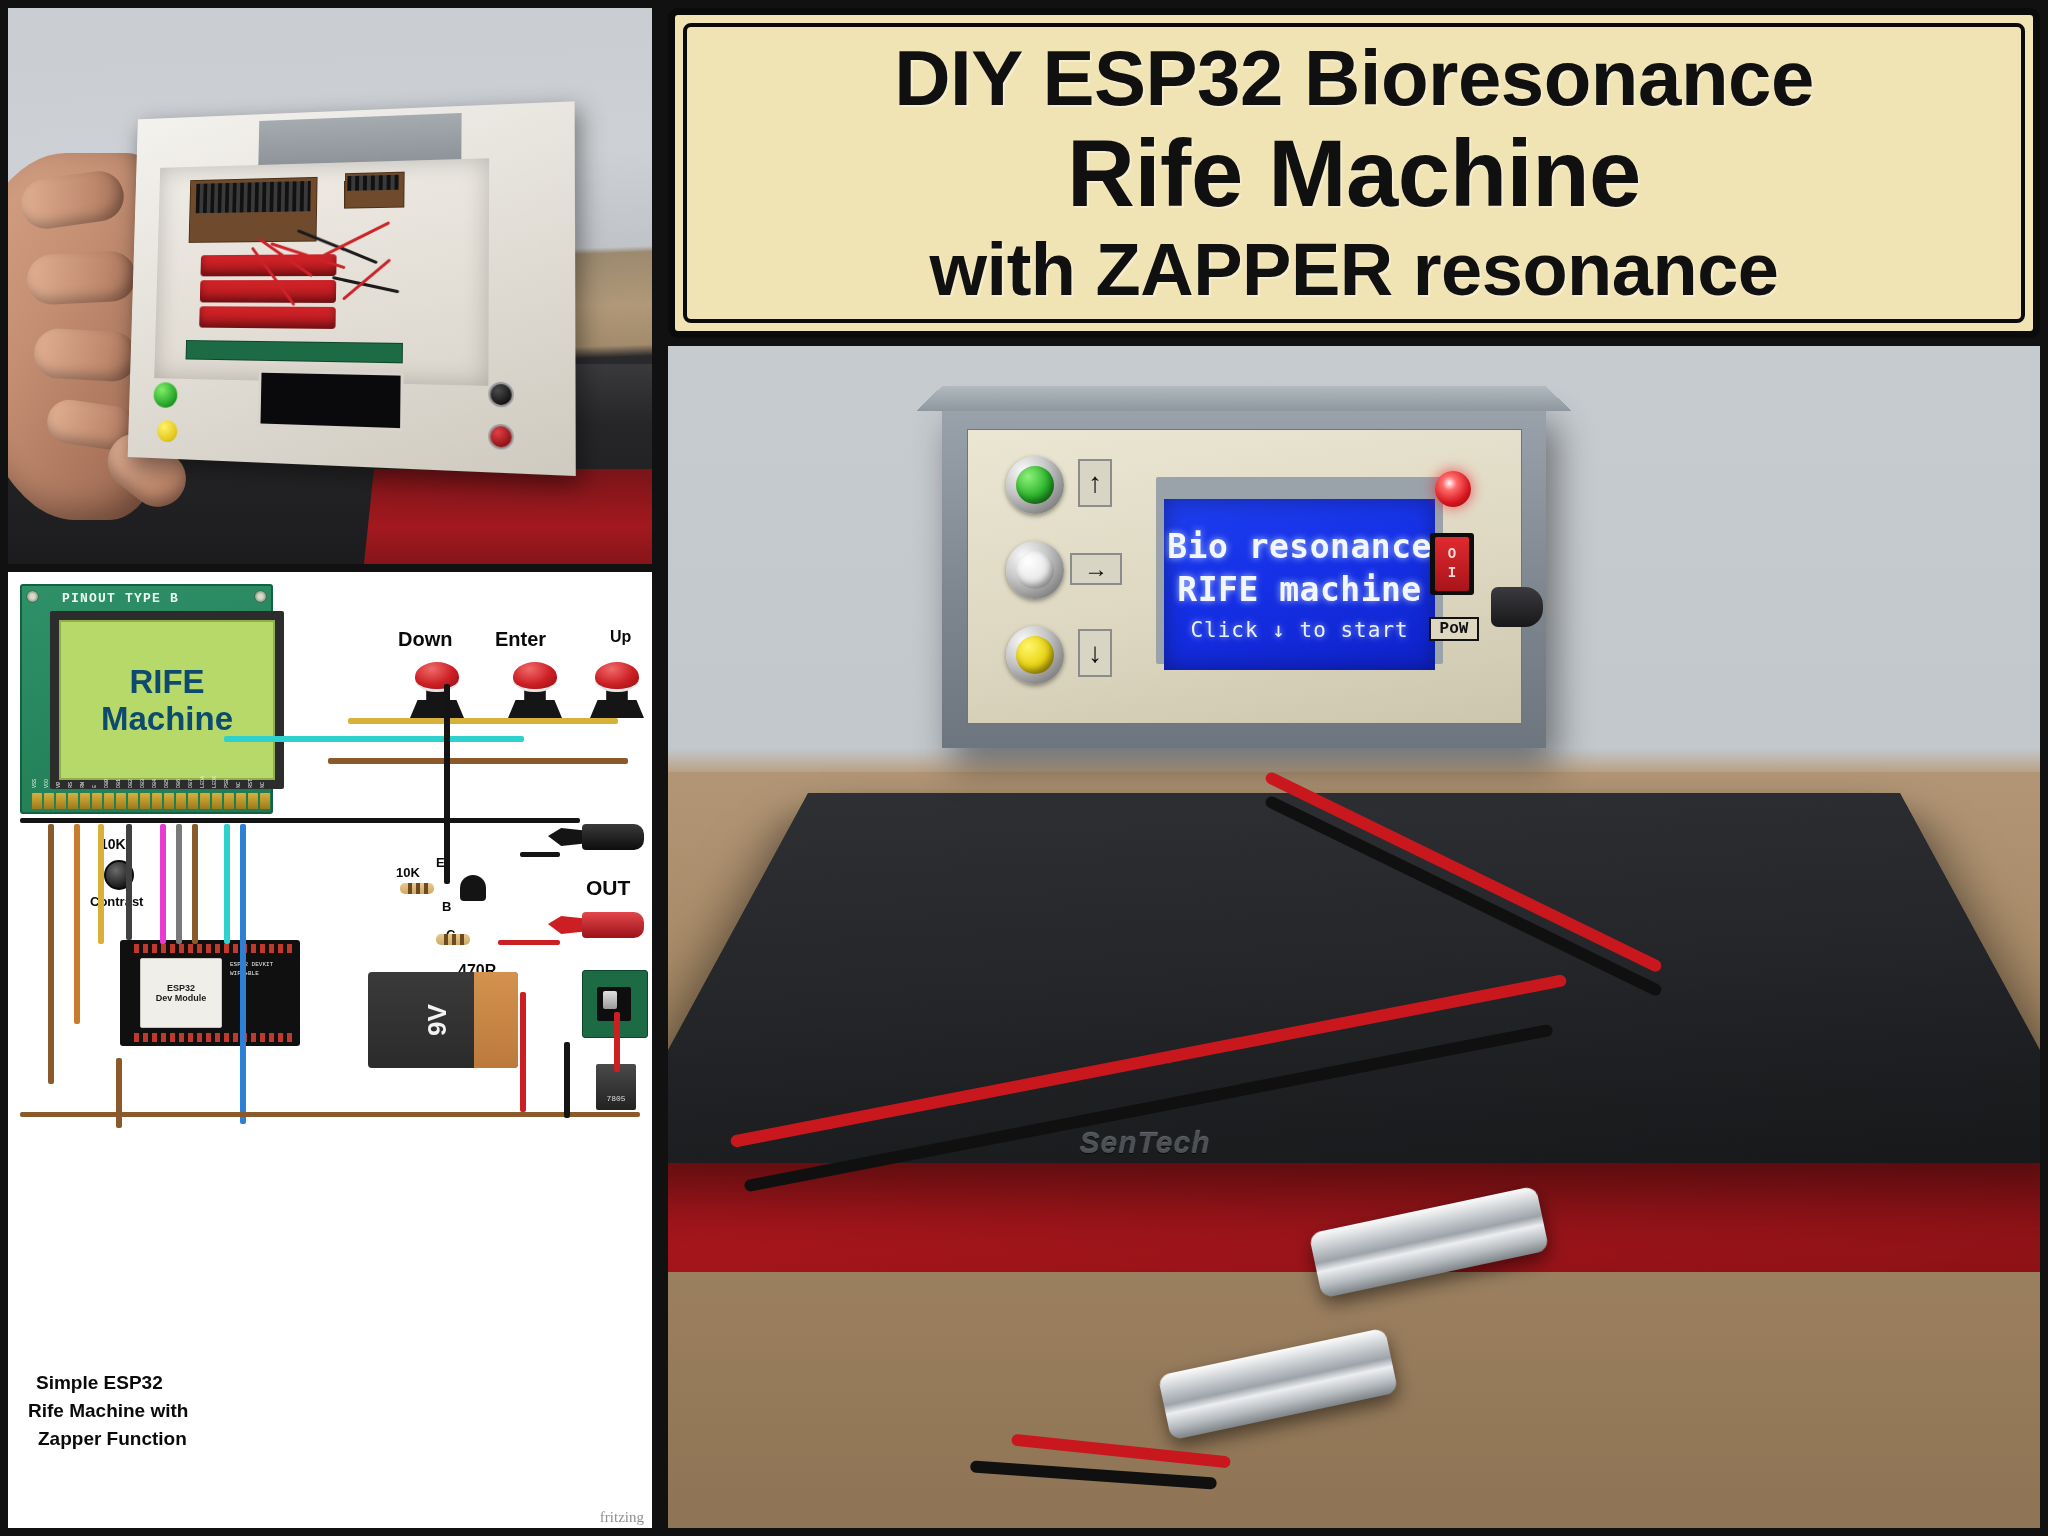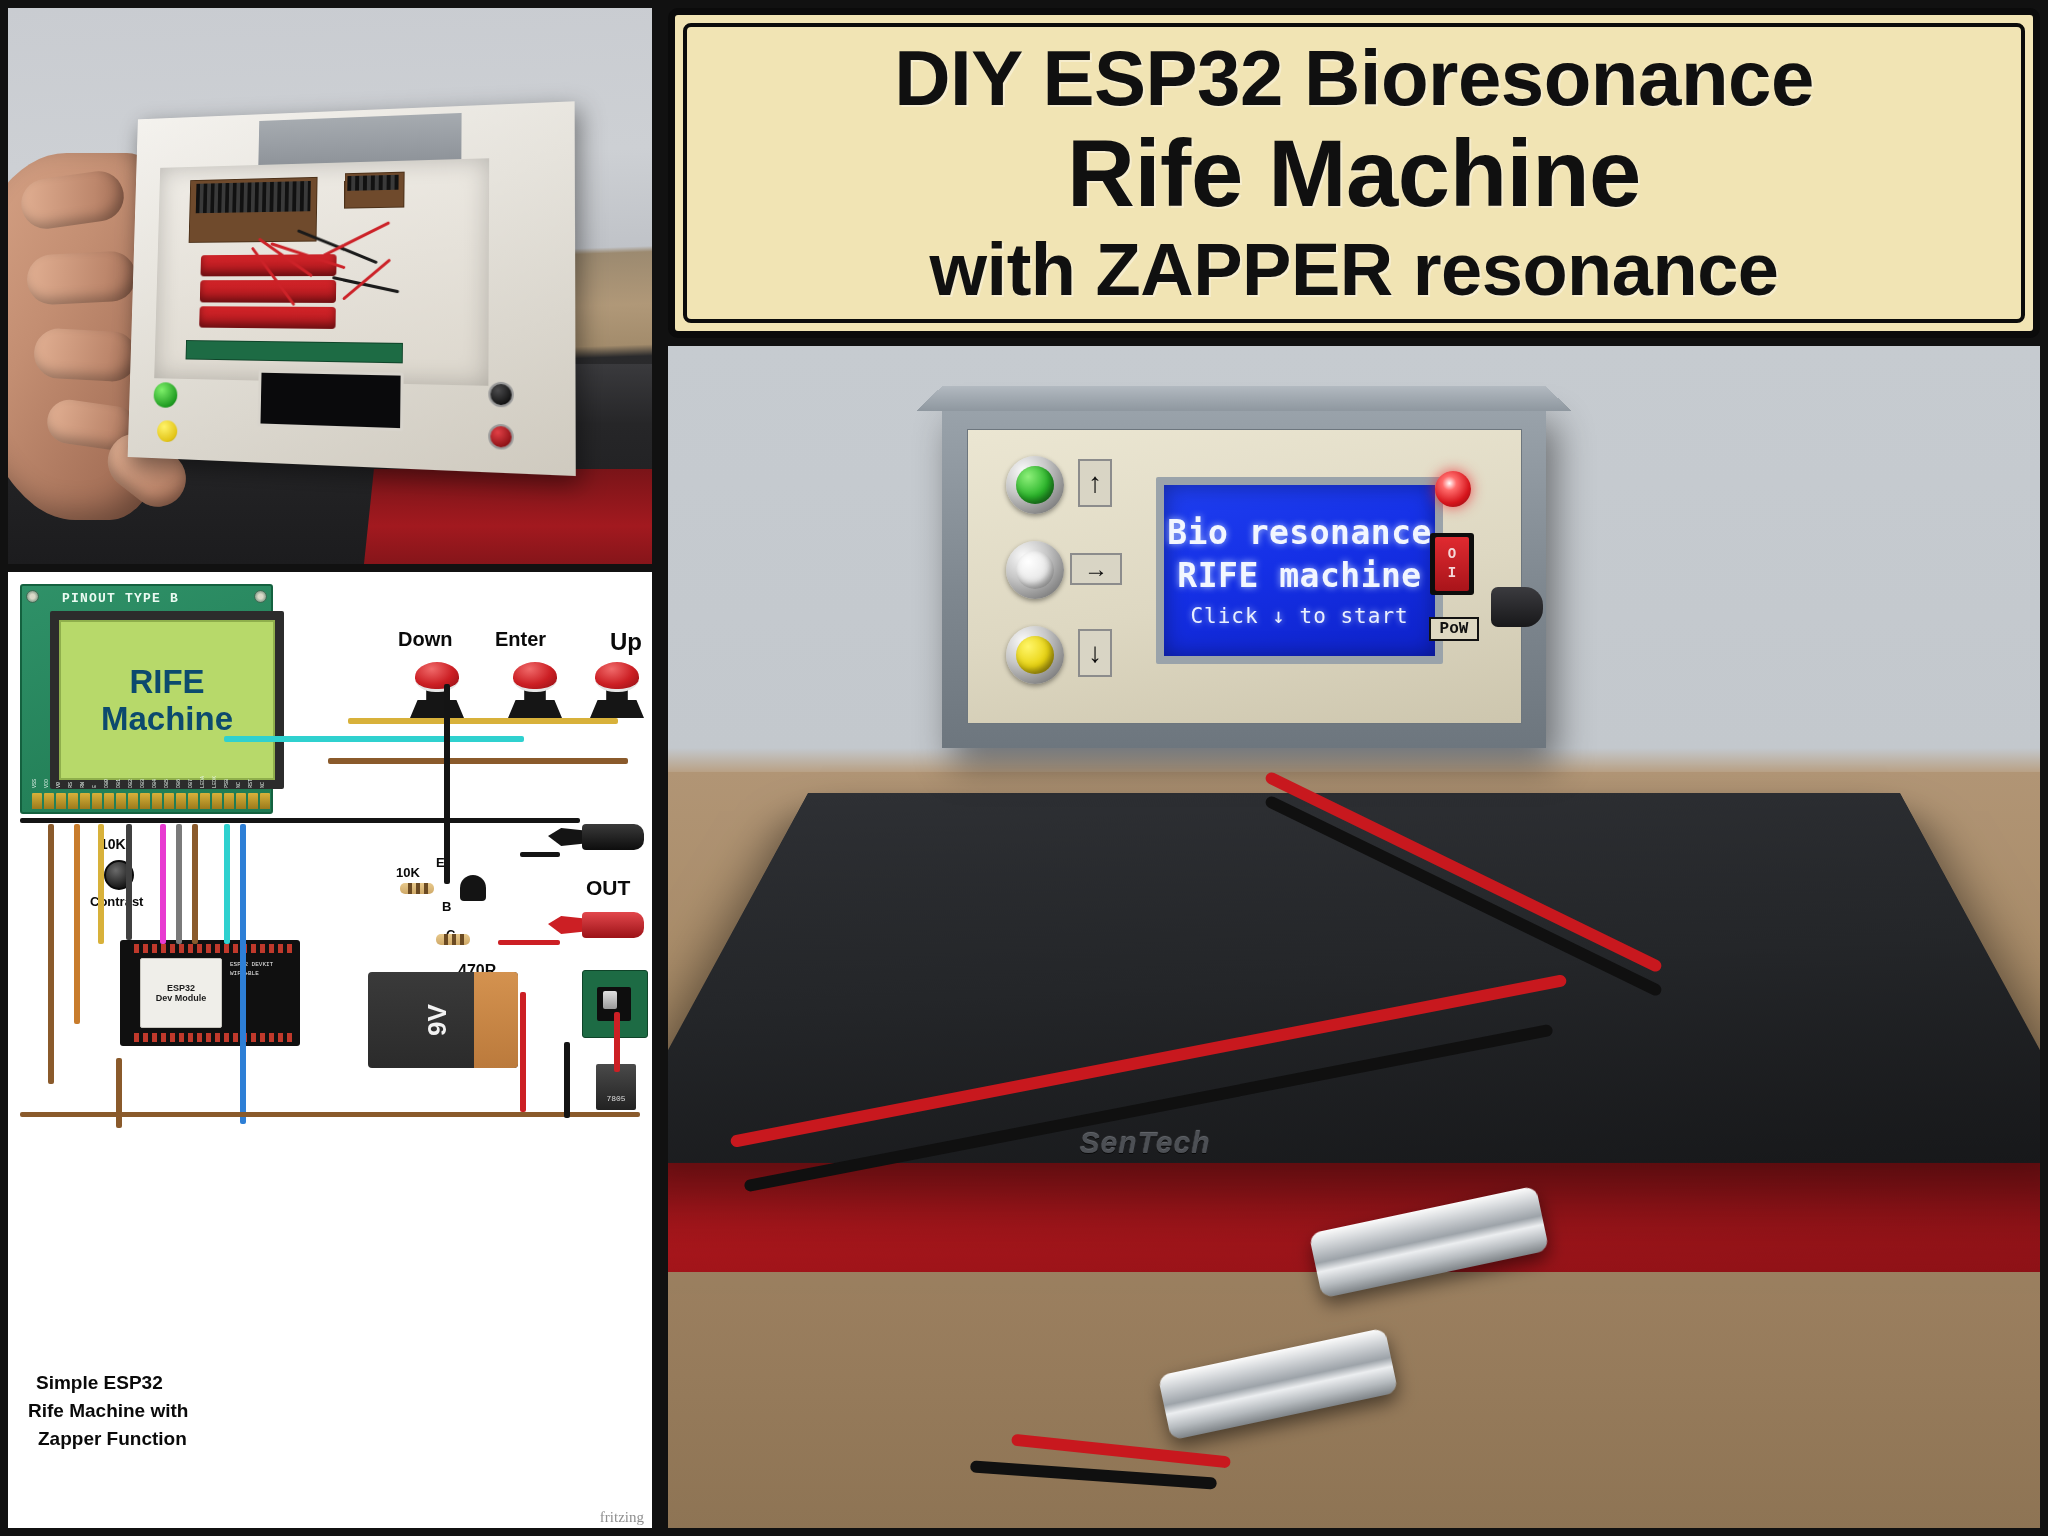--- a/index.html
+++ b/index.html
@@ -344,20 +344,21 @@
   #big-lcd {
     position: absolute; left: 34%; top: 16%; width: 52%; height: 64%;
     background: #9aa3aa; padding: 8px; border-radius: 2px;
   }
   #lcd-glass {
     width: 100%; height: 100%;
     background: linear-gradient(165deg,#1f3ff0 0%, #1530e6 45%, #0e22c9 100%);
     display: flex; flex-direction: column;
     align-items: center; justify-content: center; gap: 4px;
     box-shadow: inset 0 0 22px rgba(0,0,0,.35);
+    margin-top: 14px;
   }
   #lcd-glass .big-l {
     color: #f2f6ff; font-family: "DejaVu Sans Mono", monospace;
     font-weight: 700; font-size: 33px; letter-spacing: 0.5px;
     text-shadow: 0 0 7px rgba(200,220,255,.85);
   }
   #lcd-glass .small-l {
     color: #eaf0ff; font-family: "DejaVu Sans Mono", monospace;
     font-size: 21px; letter-spacing: 1px; margin-top: 5px;
     text-shadow: 0 0 6px rgba(200,220,255,.8);
@@ -527,21 +528,21 @@
             <span class="pin-name">RST</span>
           </div>
           <div class="lcd-pin">
             <span class="pin-name">NC</span>
           </div>
         </div>
     </div>
 
     <div class="diag-label" style="left:390px;top:56px;font-size:20px;">Down</div>
     <div class="diag-label" style="left:487px;top:56px;font-size:20px;">Enter</div>
-    <div class="diag-label" style="left:602px;top:56px;font-size:24px;">Up</div>
+    <div class="diag-label" style="left:602px;top:56px;font-size:16px;">Up</div>
 
     <div class="pbtn" style="left:398px;top:88px;">
         <div class="base"></div>
         <div class="cap"></div>
       </div>
     <div class="pbtn" style="left:496px;top:88px;">
         <div class="base"></div>
         <div class="cap"></div>
       </div>
     <div class="pbtn" style="left:578px;top:88px;">

